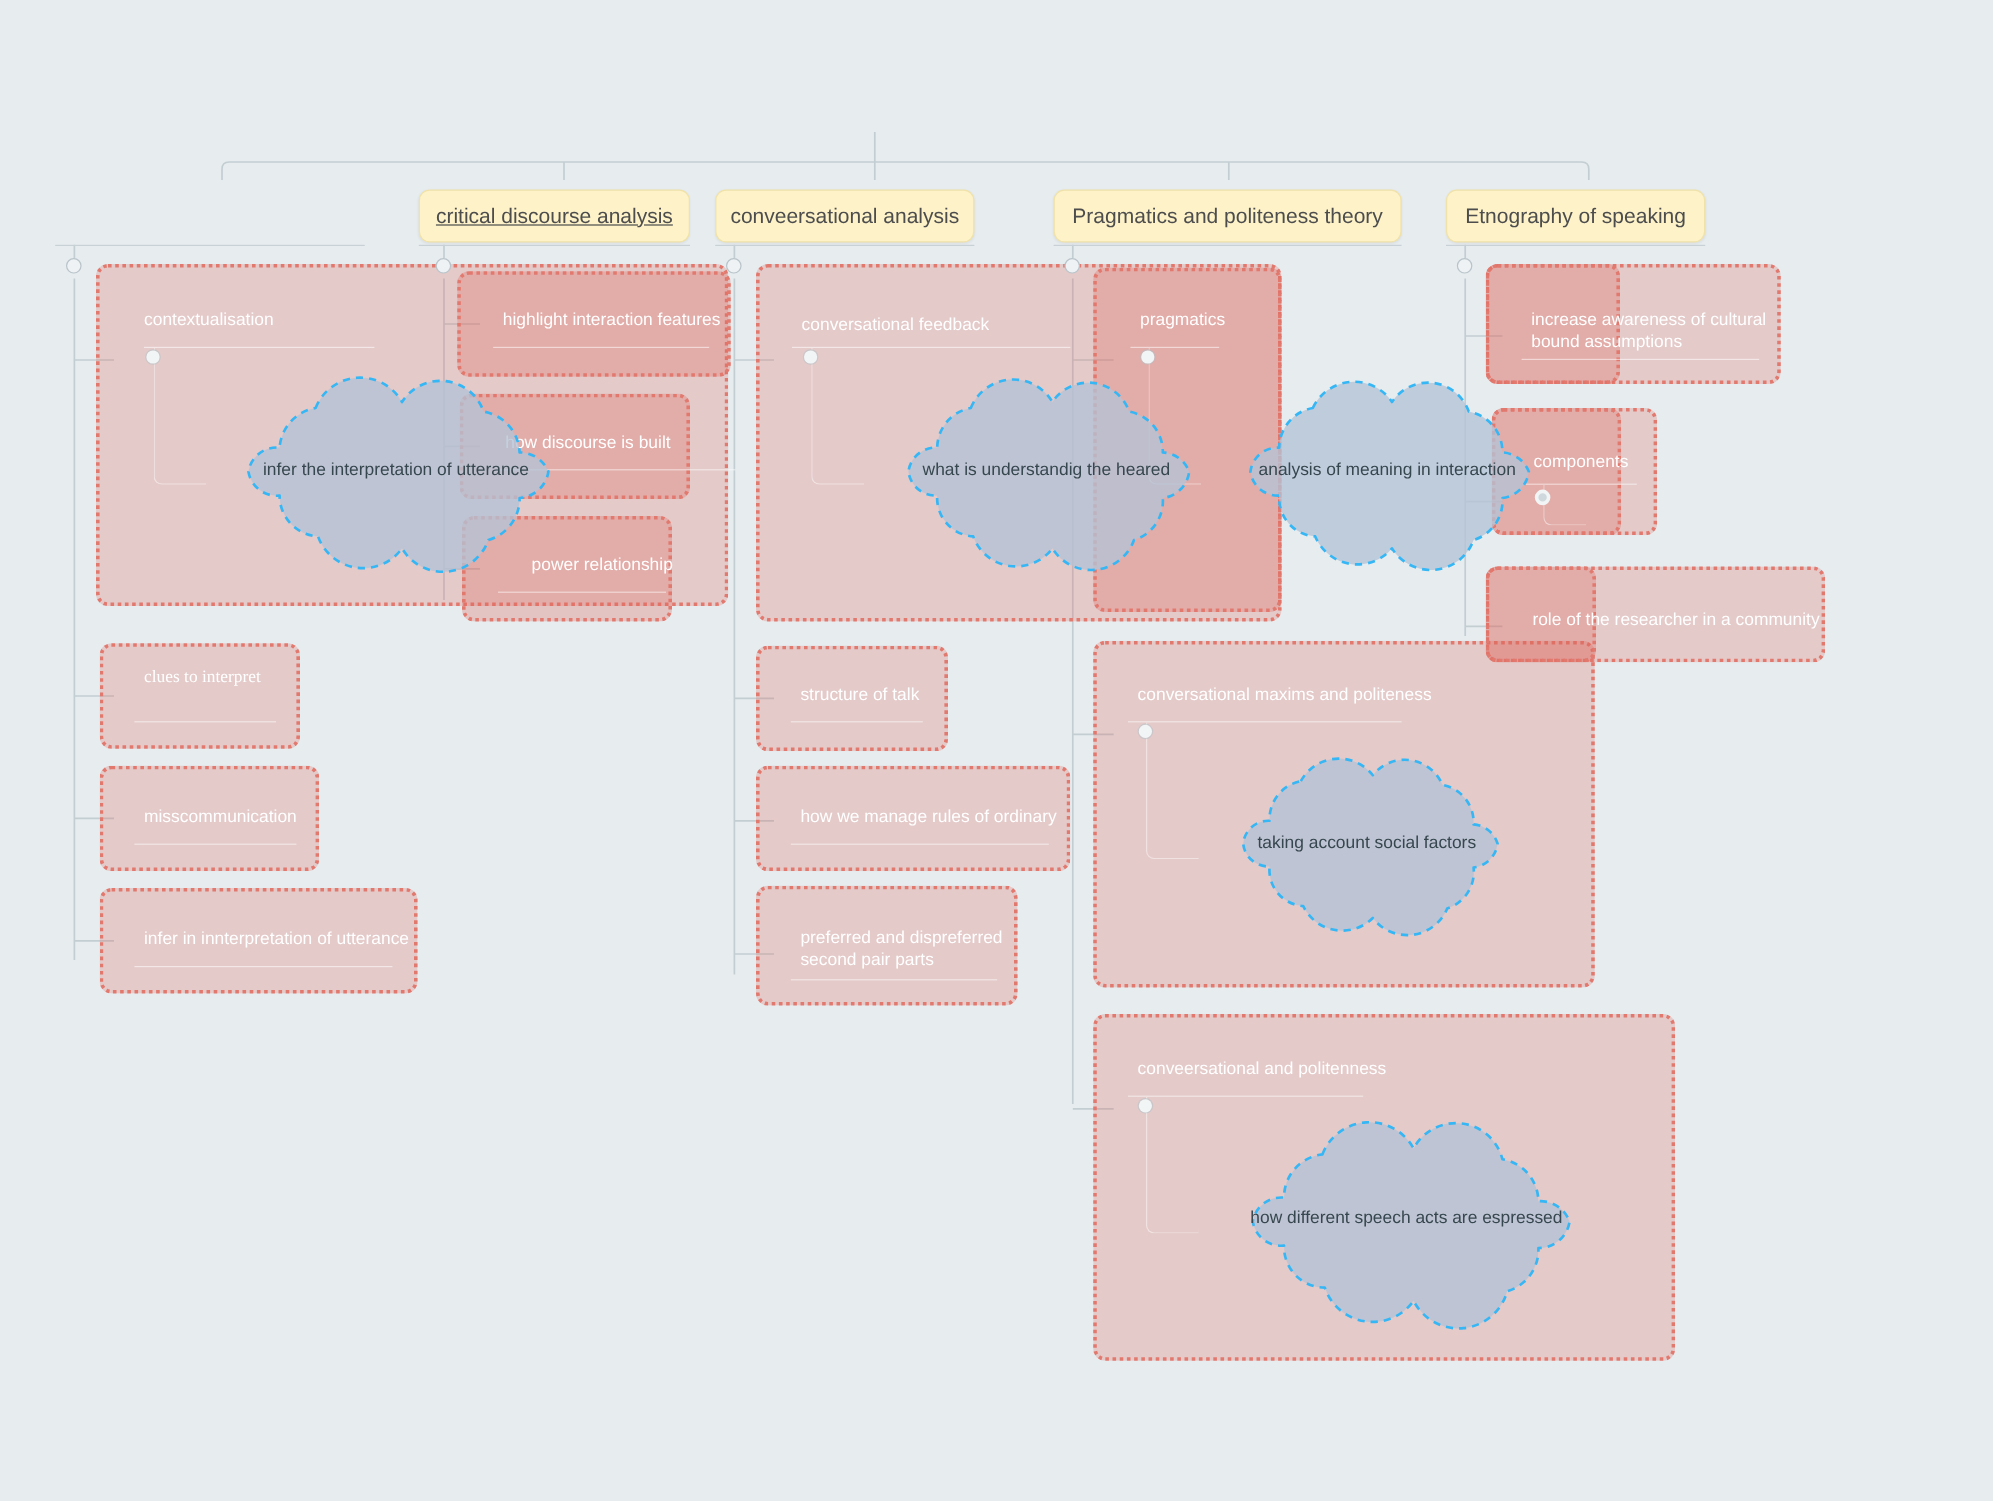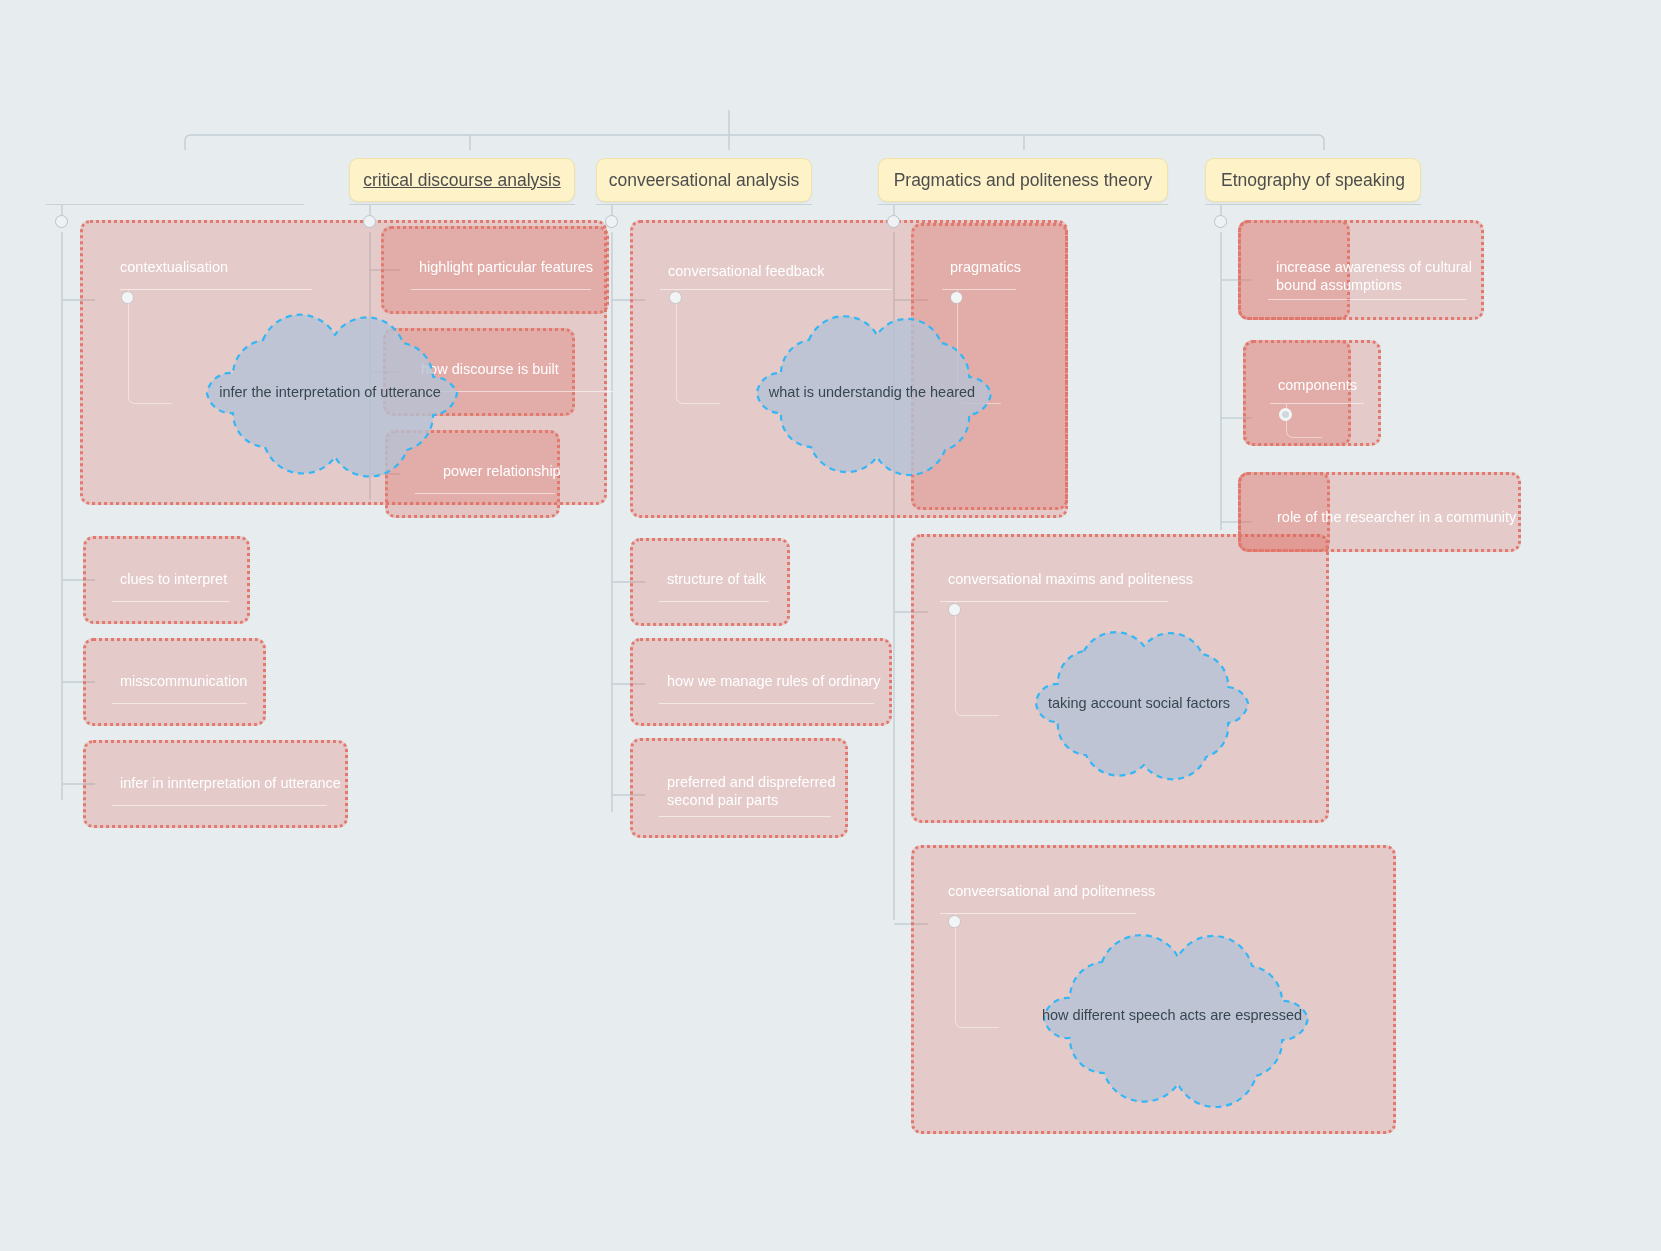--- a/index.html
+++ b/index.html
@@ -175,33 +175,33 @@
 
   <div class="lyr cards">
 
     <div class="card" style="left:80px; top:220px; width:527px; height:285px;"></div>
     <div class="card-title" style="left:120px; top:258px; width:300px;">contextualisation</div>
     <div class="card-rule" style="left:120px; top:289px; width:192px;"></div>
     <div class="stem" style="left:128px; top:290px; width:44px; height:114px;"></div>
     <div class="dot" style="left:122px; top:292px;"></div>
 
     <div class="card strong" style="left:381px; top:226px; width:228px; height:88px;"></div>
-    <div class="card-title" style="left:419px; top:258px; width:220px;">highlight particular features</div>
+    <div class="card-title" style="left:419px; top:258px; width:220px;">highlight interaction features</div>
     <div class="card-rule" style="left:411px; top:289px; width:180px;"></div>
 
     <div class="card strong" style="left:383px; top:328px; width:192px; height:88px;"></div>
     <div class="card-title" style="left:421px; top:360px; width:200px;">how discourse is built</div>
     <div class="card-rule" style="left:413px; top:391px; width:200px;"></div>
 
     <div class="card strong" style="left:385px; top:430px; width:175px; height:88px;"></div>
     <div class="card-title" style="left:443px; top:462px; width:180px;">power relationship</div>
     <div class="card-rule" style="left:415px; top:493px; width:140px;"></div>
 
     <div class="card" style="left:83px; top:536px; width:167px; height:88px;"></div>
-    <div class="card-title" style="left:120px; top:570px; width:160px;">clues to interpret</div>
+    <div class="card-title" style="left:120px; top:555px; width:160px;font-family:Liberation Serif, serif;">clues to interpret</div>
     <div class="card-rule" style="left:112px; top:601px; width:118px;"></div>
 
     <div class="card" style="left:83px; top:638px; width:183px; height:88px;"></div>
     <div class="card-title" style="left:120px; top:672px; width:180px;">misscommunication</div>
     <div class="card-rule" style="left:112px; top:703px; width:135px;"></div>
 
     <div class="card" style="left:83px; top:740px; width:265px; height:88px;"></div>
     <div class="card-title" style="left:120px; top:774px; width:260px;">infer in innterpretation of utterance</div>
     <div class="card-rule" style="left:112px; top:805px; width:215px;"></div>
 
@@ -275,20 +275,29 @@
     <div class="cloud" style="left:185px; top:305px; width:290px; height:175px;">
       <svg viewBox="0 0 290 175" width="290" height="175">
         <path d="M78,35 A40,40 0 0,1 150,30 A38,38 0 0,1 218,38 A36,36 0 0,1 248,72
                  A26,26 0 0,1 272,88 A26,26 0 0,1 248,110 A36,36 0 0,1 222,145
                  A40,40 0 0,1 150,152 A40,40 0 0,1 80,142 A34,34 0 0,1 48,108
                  A24,24 0 0,1 22,88 A24,24 0 0,1 48,68 A36,36 0 0,1 78,35 Z" fill="#b3c3d6" fill-opacity="0.78" stroke="#35b6f5" stroke-width="2.2" stroke-dasharray="6 5" stroke-linejoin="round"></path>
       </svg>
       <div class="cloud-label" style="top:79px;">infer the interpretation of utterance</div>
     </div>
 
+    <div class="cloud" style="left:1022px; top:305px; width:268px; height:175px;">
+      <svg viewBox="0 0 268 175" width="268" height="175">
+        <path d="M72,35 A38,38 0 0,1 138,30 A36,36 0 0,1 202,38 A34,34 0 0,1 230,72
+                 A25,25 0 0,1 252,88 A25,25 0 0,1 230,110 A34,34 0 0,1 206,145
+                 A38,38 0 0,1 138,152 A38,38 0 0,1 74,142 A32,32 0 0,1 44,108
+                 A23,23 0 0,1 20,88 A23,23 0 0,1 44,68 A34,34 0 0,1 72,35 Z" fill="#b3c3d6" fill-opacity="0.78" stroke="#35b6f5" stroke-width="2.2" stroke-dasharray="6 5" stroke-linejoin="round"></path>
+      </svg>
+      <div class="cloud-label" style="top:79px;">analysis of meaning in interaction</div>
+    </div>
 
     <div class="cloud" style="left:1018px; top:619px; width:242px; height:168px;">
       <svg viewBox="0 0 242 168" width="242" height="168">
         <path d="M66,32 A36,36 0 0,1 126,27 A34,34 0 0,1 184,35 A32,32 0 0,1 210,68
                  A23,23 0 0,1 230,84 A23,23 0 0,1 210,104 A32,32 0 0,1 188,138
                  A36,36 0 0,1 126,146 A36,36 0 0,1 68,136 A30,30 0 0,1 40,103
                  A21,21 0 0,1 18,84 A21,21 0 0,1 40,65 A32,32 0 0,1 66,32 Z" fill="#b3c3d6" fill-opacity="0.78" stroke="#35b6f5" stroke-width="2.2" stroke-dasharray="6 5" stroke-linejoin="round"></path>
       </svg>
       <div class="cloud-label" style="top:76px;">taking account social factors</div>
     </div>

